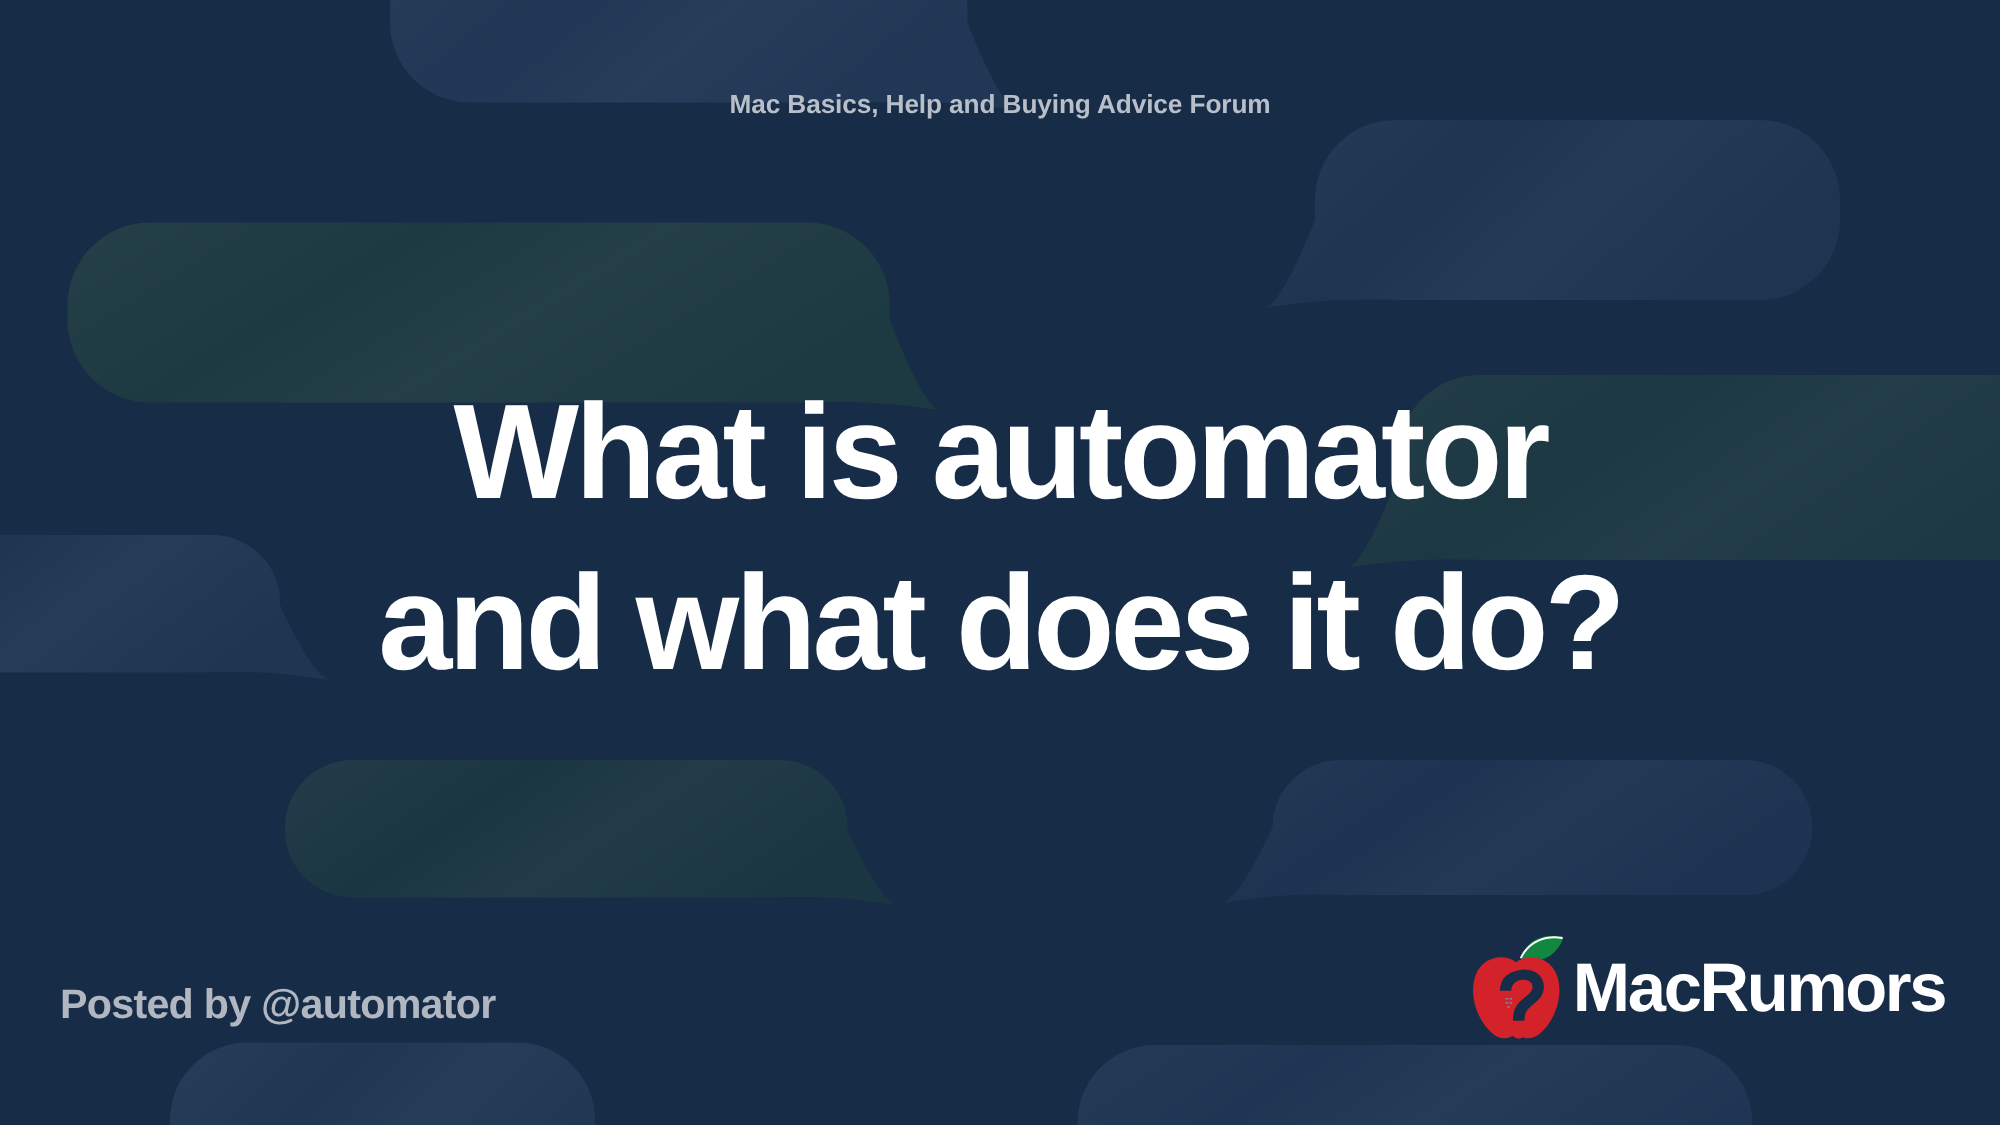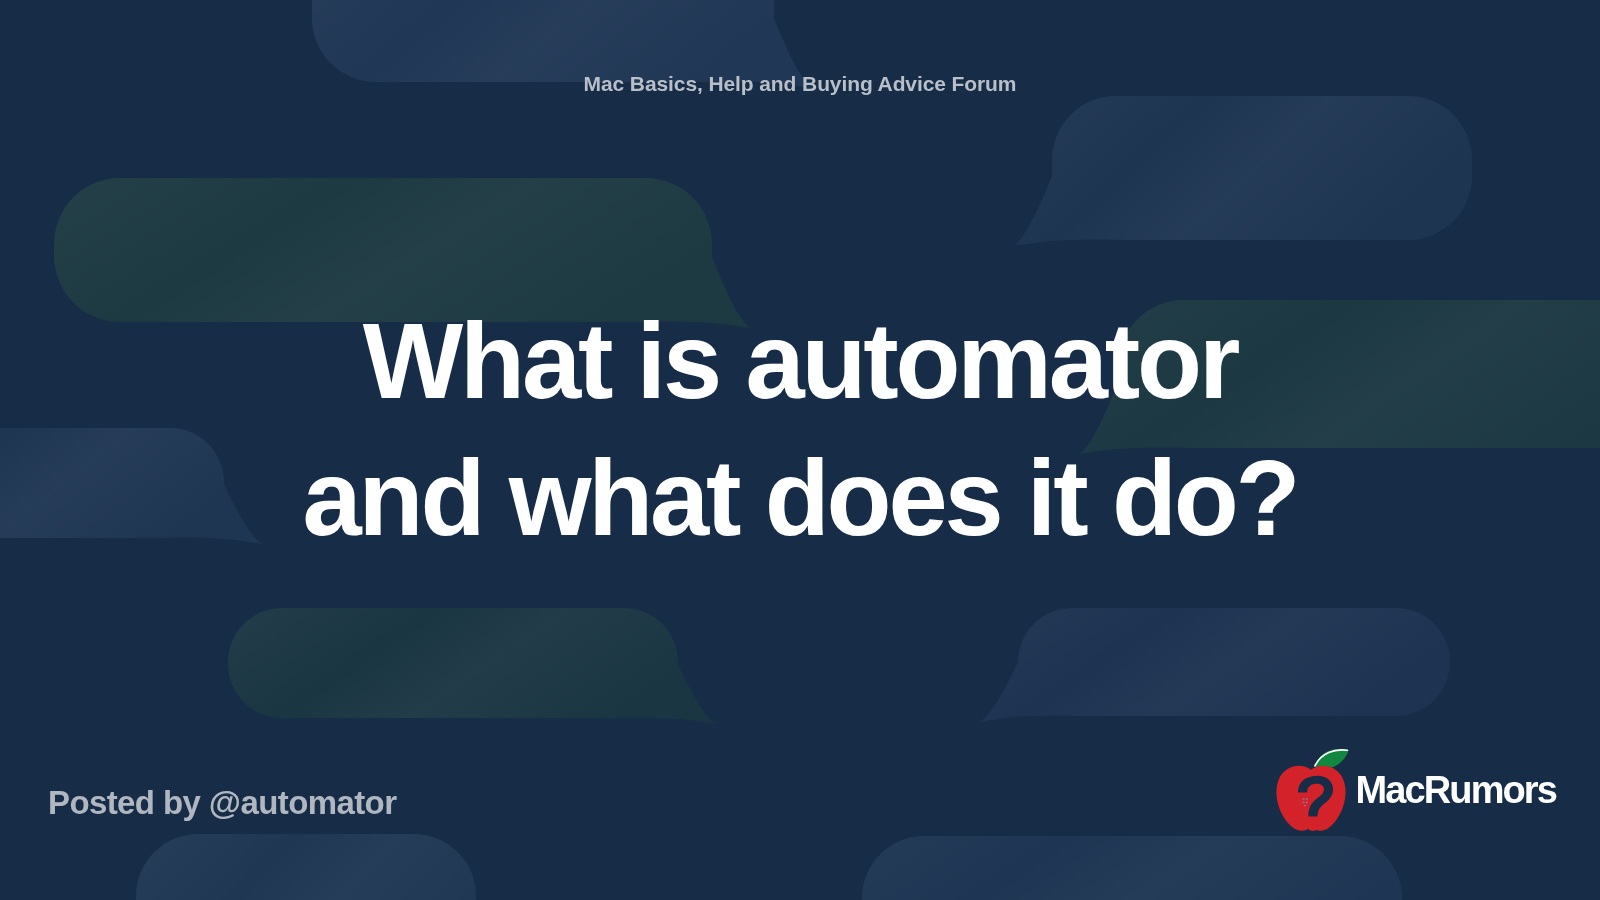--- a/index.html
+++ b/index.html
@@ -63,21 +63,21 @@
 
   .brand {
     position:absolute;
     right:44px; bottom:66px;
     display:flex;
     align-items:center;
     gap:6px;
   }
   .brand-mark { width:78px; height:92px; display:block; }
   .brand-word {
-    font-size:38px;
+    font-size:55px;
     font-weight:700;
     letter-spacing:-1.9px;
     color:#ffffff;
     line-height:1;
     white-space:nowrap;
     transform:translateY(2px);
   }
 </style>
 </head>
 <body>

